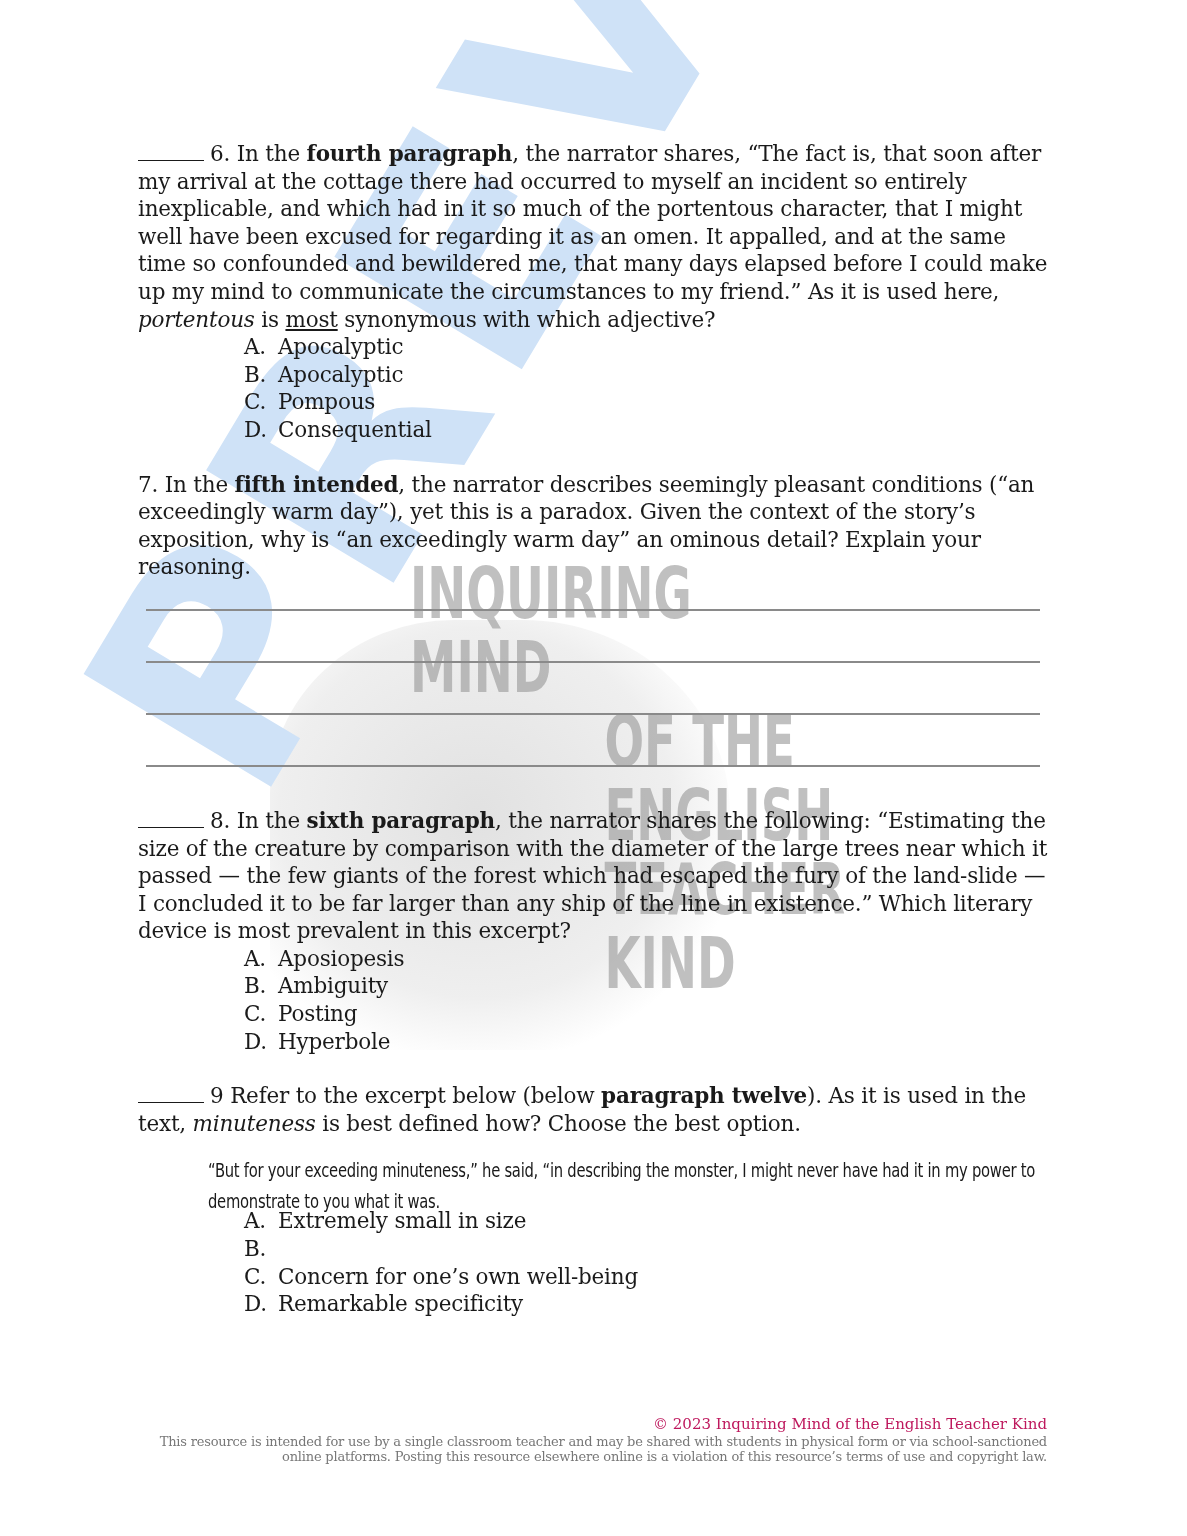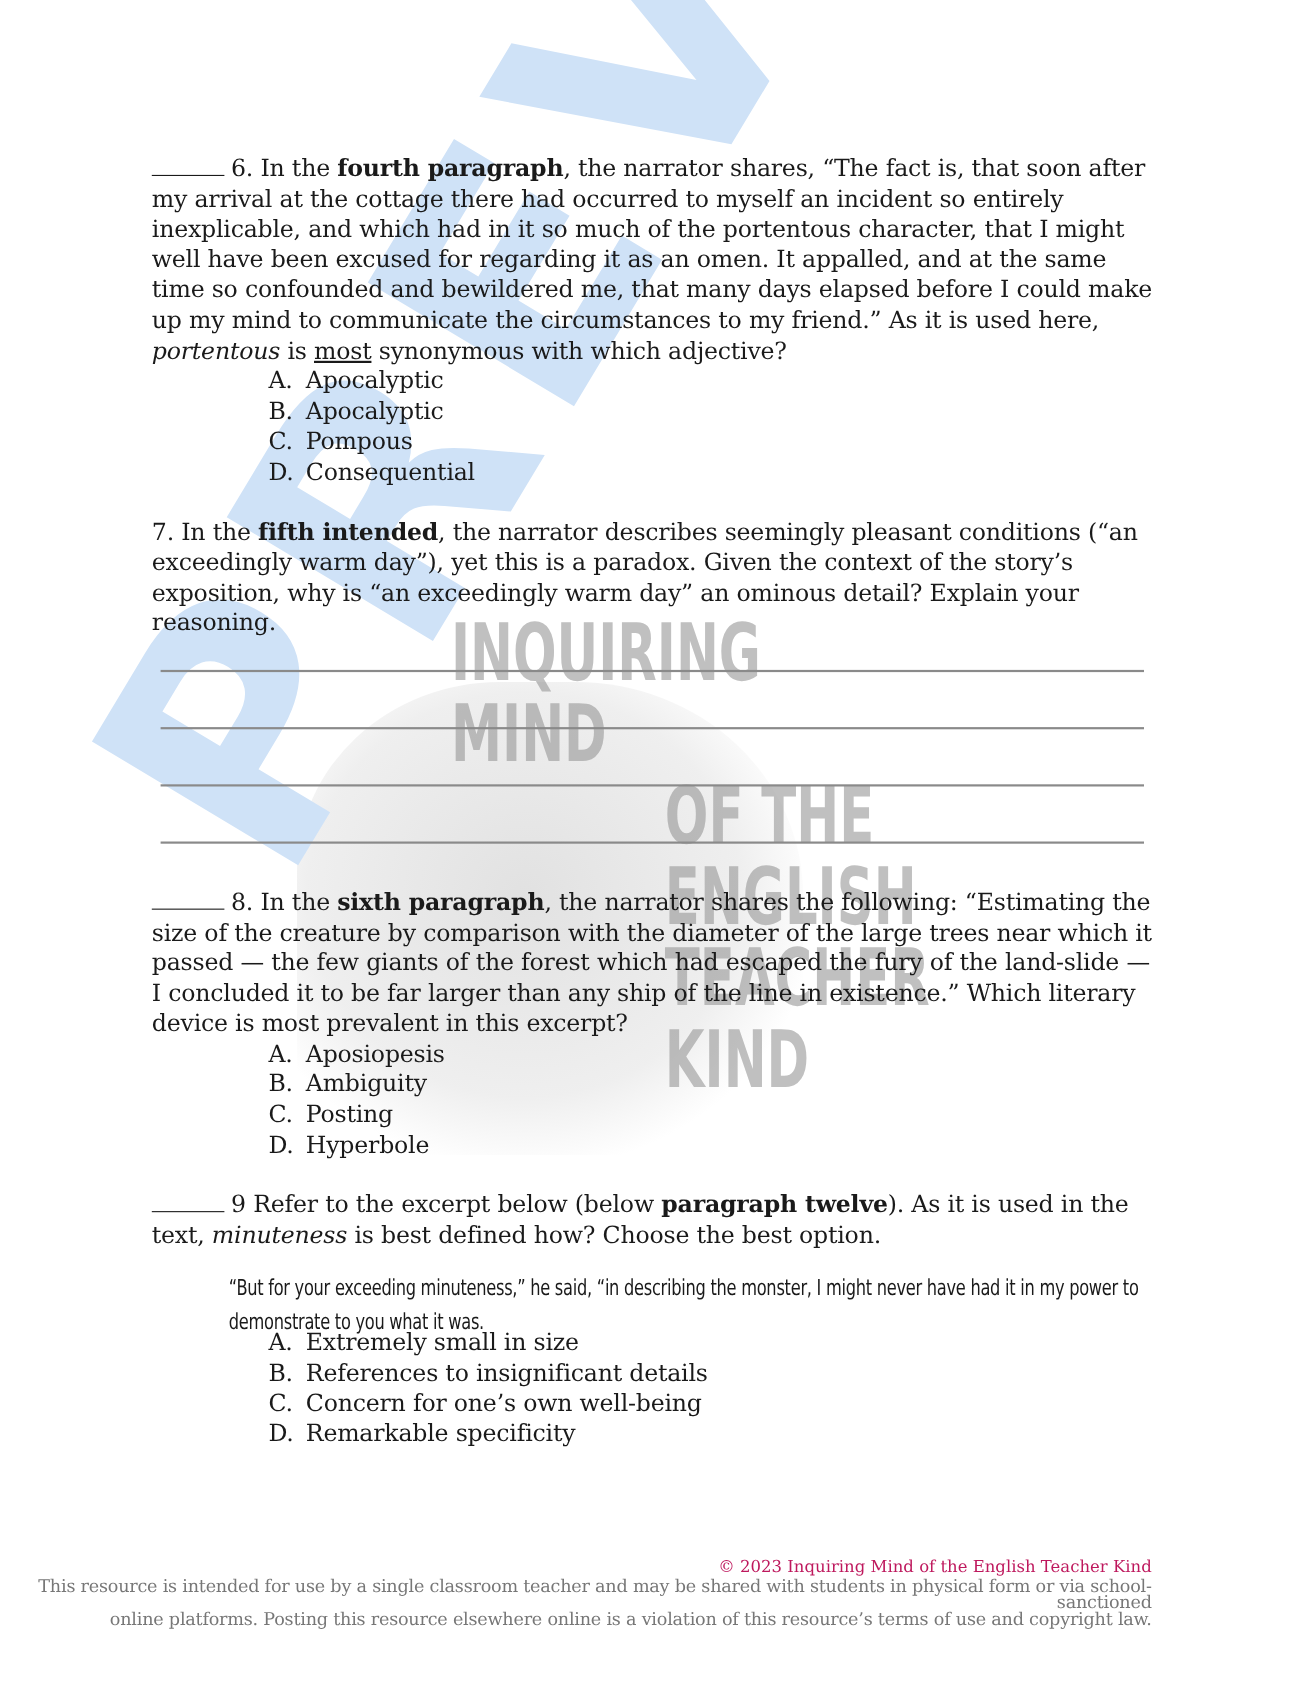--- a/index.html
+++ b/index.html
@@ -34,21 +34,21 @@
     .gap-q { height: 27px; }
     .answer-lines { margin-top: 28px; }
     .answer-line { height: 2px; background: #8a8a8a; margin-left: 8px; margin-right: 8px; margin-bottom: 50px; }
     .answer-line:last-child { margin-bottom: 0; }
     .excerpt { margin: 18px 0 0 70px; font-family: "DejaVu Sans Condensed", "DejaVu Sans", sans-serif;
       font-size: 20px; line-height: 31px; transform: scaleX(0.82); transform-origin: 0 0; width: 1060px; letter-spacing: -0.3px; }
 
     .footer { position: absolute; right: 140px; top: 1414px; z-index: 3; text-align: right;
       font-family: "DejaVu Serif", "Liberation Serif", serif; }
     .footer .copy { font-size: 15px; color: #be185d; line-height: 20px; }
-    .footer .terms { font-size: 16px; color: #777; line-height: 15px; letter-spacing: -0.2px; }
+    .footer .terms { font-size: 13px; color: #777; line-height: 15px; letter-spacing: -0.2px; }
   </style>
 </head>
 <body>
 
 <div class="page">
 
   <div class="wm-dog"></div>
   <div class="wm-preview">PREVIEW</div>
   <div class="wm-brand">
     <div class="l1">INQUIRING MIND</div>
@@ -131,21 +131,20 @@
         <span class="blank"></span><span>9</span> <span>Refer to the excerpt below (below </span><b>paragraph twelve</b><span>).  As it is used in the text, </span><i>minuteness</i><span> is best defined how?  Choose the best option.</span>
       </p>
       <div class="excerpt">“But for your exceeding minuteness,” he said, “in describing the monster, I might never have had it in my power to demonstrate to you what it was.</div>
       <ul class="options" style="margin-top:-10px">
         <li>
             <span class="letter">A.</span>
             <span>Extremely small in size</span>
           </li>
         <li>
             <span class="letter">B.</span>
-            <span>References to insignificant details</span>
           </li>
         <li>
             <span class="letter">C.</span>
             <span>Concern for one’s own well-being</span>
           </li>
         <li>
             <span class="letter">D.</span>
             <span>Remarkable specificity</span>
           </li>
       </ul>

